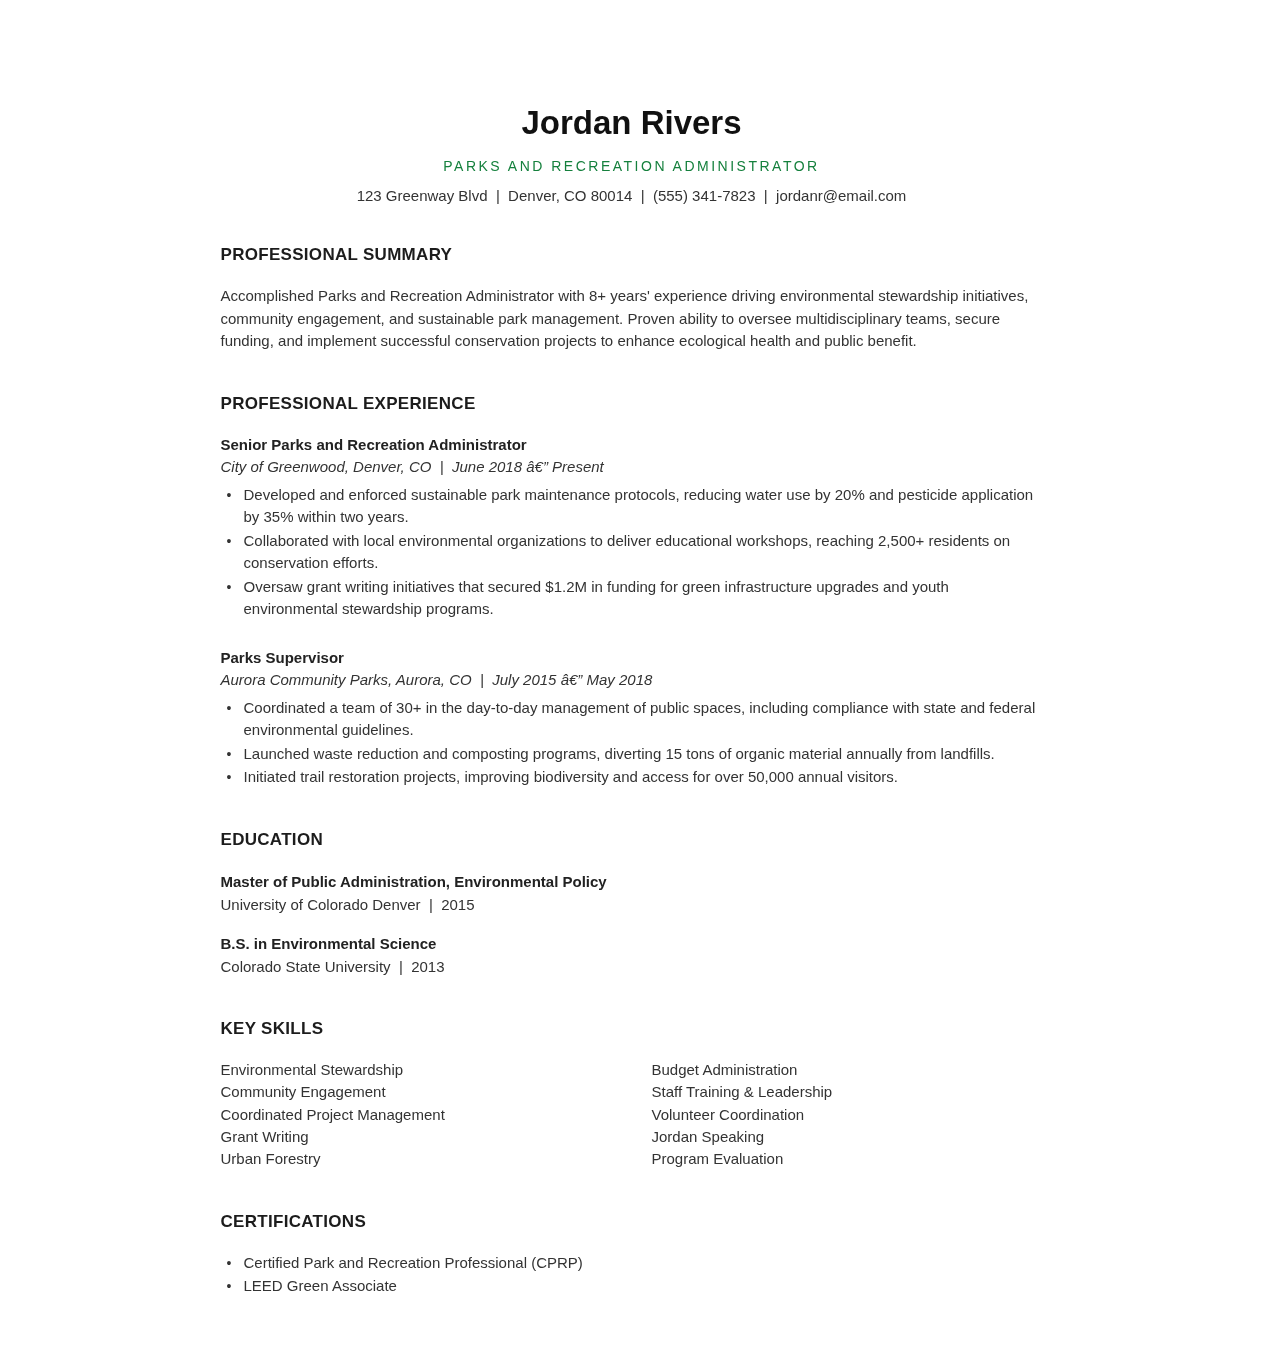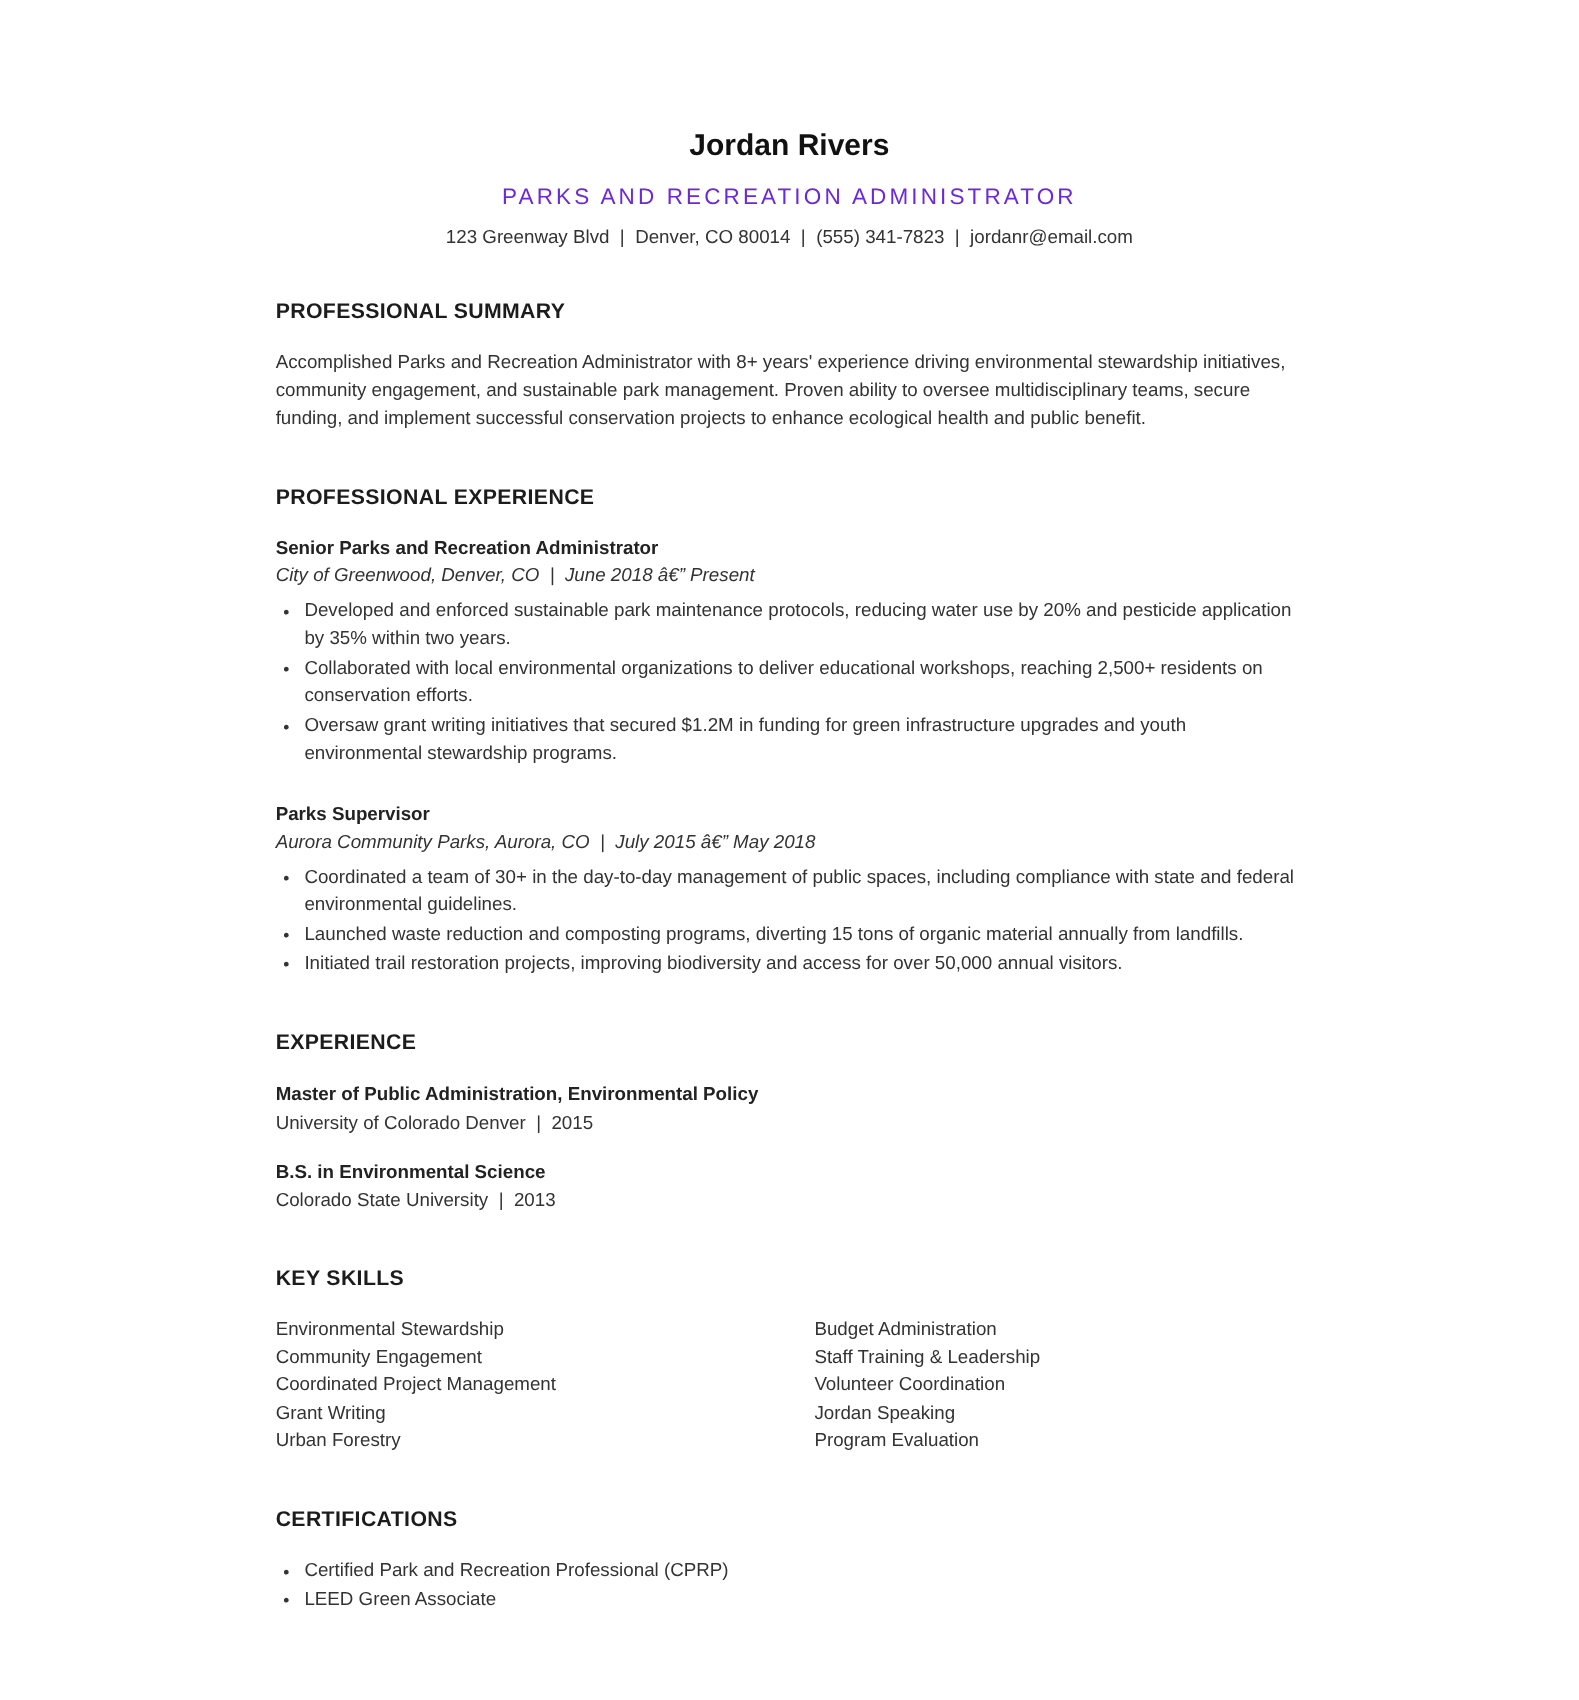--- a/index.html
+++ b/index.html
@@ -17,31 +17,31 @@
     background: #fff;
   }
   .content {
     width: 822px;
     margin: 0 auto;
     padding-top: 102px;
   }
   
   .header { text-align: center; }
   .name {
-    font-size: 24px;
+    font-size: 33px;
     font-weight: 700;
     color: #111;
     line-height: 1.25;
   }
   .job-title {
     margin-top: 15px;
-    font-size: 18px;
+    font-size: 14px;
     font-weight: 400;
     letter-spacing: 2.5px;
-    color: #6d28d9;
+    color: #15803d;
   }
   .contact {
     margin-top: 13px;
     font-size: 15px;
     color: #333;
     white-space: pre-wrap;
   }
   
   .section { margin-top: 41px; }
   .section h2 {
@@ -152,21 +152,21 @@
         <div class="meta">Aurora Community Parks, Aurora, CO  |  July 2015 â€” May 2018</div>
         <ul class="bullets">
           <li>Coordinated a team of 30+ in the day-to-day management of public spaces, including compliance with state and federal environmental guidelines.</li>
           <li>Launched waste reduction and composting programs, diverting 15 tons of organic material annually from landfills.</li>
           <li>Initiated trail restoration projects, improving biodiversity and access for over 50,000 annual visitors.</li>
         </ul>
       </div>
     </div>
 
     <div class="section">
-      <h2>EXPERIENCE</h2>
+      <h2>EDUCATION</h2>
       <div class="degree-block">
         <div class="degree">Master of Public Administration, Environmental Policy</div>
         <div class="school">University of Colorado Denver  |  2015</div>
       </div>
       <div class="degree-block">
         <div class="degree">B.S. in Environmental Science</div>
         <div class="school">Colorado State University  |  2013</div>
       </div>
     </div>
 

